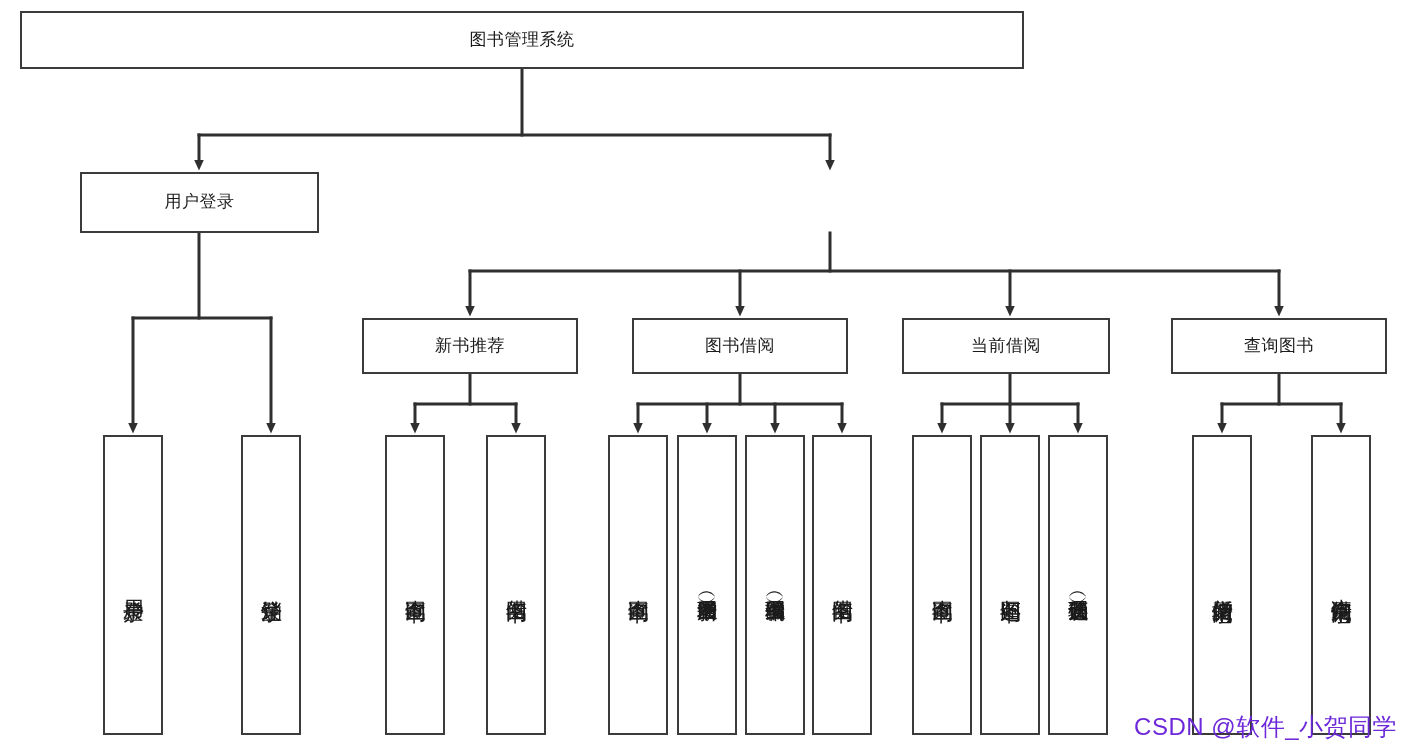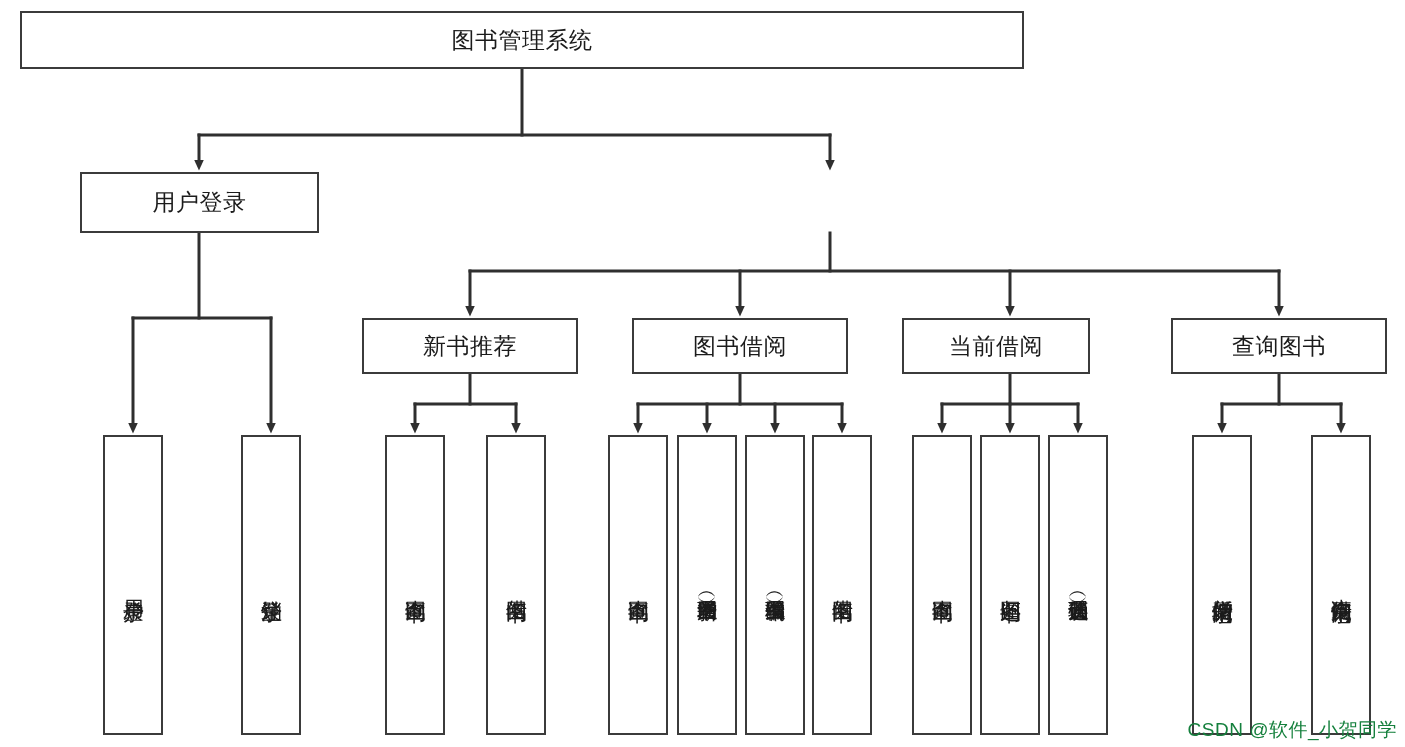--- a/index.html
+++ b/index.html
@@ -33,21 +33,21 @@
     background: #ffffff;
     border: 2px solid #3b3b3b;
     display: flex;
     align-items: center;
     justify-content: center;
     overflow: hidden;
   }
   .node.root   { border-width: 2px; }
   .node-label {
     color: #1b1b1b;
-    font-size: 23px;
+    font-size: 17px;
     line-height: 1.06;
     letter-spacing: 0.5px;
     white-space: nowrap;
     text-align: center;
   }
   .node.leaf {
     align-items: center;
     justify-content: center;
   }
   .node.leaf .node-label {
@@ -60,22 +60,22 @@
   }
   .node.leaf.tight .node-label {
     font-size: 20px;
     line-height: 1.18;
     letter-spacing: 0px;
   }
   #watermark {
     position: absolute;
     right: 8px;
     bottom: 4px;
-    color: #15803d;
-    font-size: 19px;
+    color: #6d28d9;
+    font-size: 24px;
     letter-spacing: 0.5px;
     white-space: nowrap;
   }
 </style>
 </head>
 <body>
 
 <div id="stage">
 
   <svg id="wires" viewBox="0 0 1405 747">
@@ -135,21 +135,21 @@
   <div class="node" style="left:80px; top:172px; width:239px; height:61px;">
     <span class="node-label">用户登录</span>
   </div>
 
   <div class="node" style="left:362px; top:318px; width:216px; height:56px;">
     <span class="node-label">新书推荐</span>
   </div>
   <div class="node" style="left:632px; top:318px; width:216px; height:56px;">
     <span class="node-label">图书借阅</span>
   </div>
-  <div class="node" style="left:902px; top:318px; width:188px; height:56px;">
+  <div class="node" style="left:902px; top:318px; width:208px; height:56px;">
     <span class="node-label">当前借阅</span>
   </div>
   <div class="node" style="left:1171px; top:318px; width:216px; height:56px;">
     <span class="node-label">查询图书</span>
   </div>
 
   <div class="node leaf" style="left:103px; top:435px; width:60px; height:300px;">
     <span class="node-label">用户登录</span>
   </div>
   <div class="node leaf" style="left:241px; top:435px; width:60px; height:300px;">

